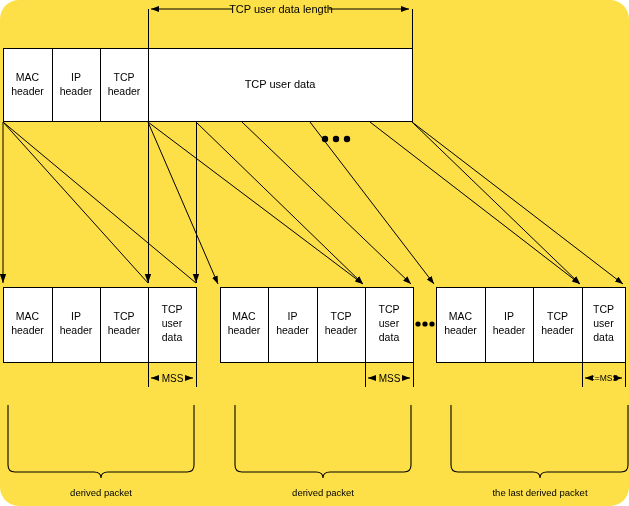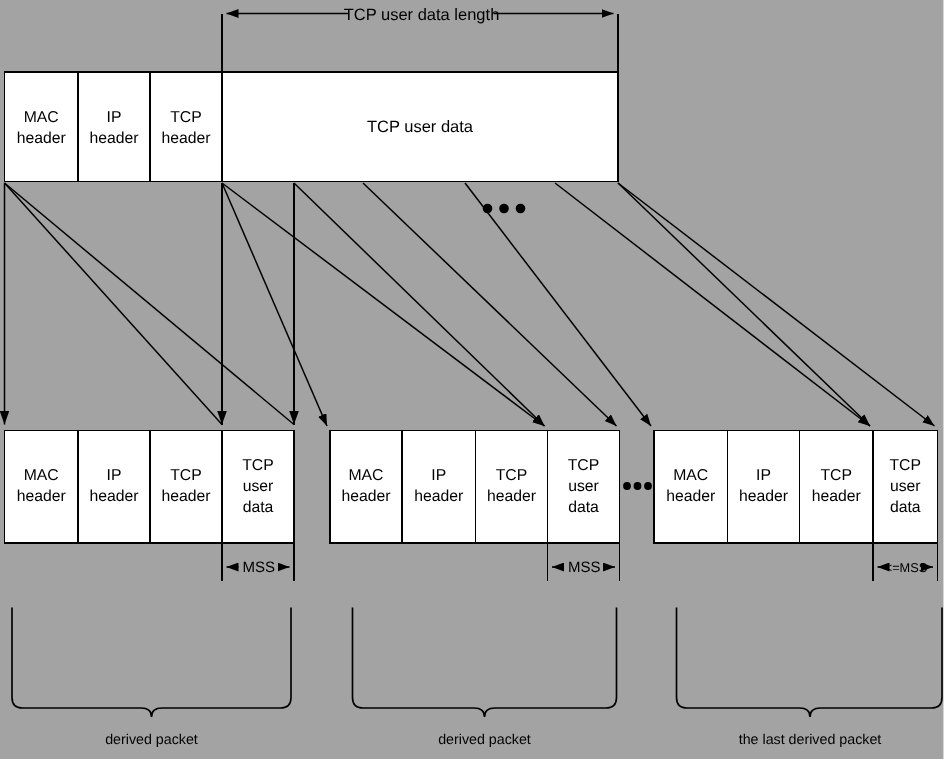--- a/index.html
+++ b/index.html
@@ -4,23 +4,24 @@
 <style>
   html, body {
     margin: 0;
     padding: 0;
     background: #ffffff;
   }
   #diagram-root {
     position: relative;
     width: 629px;
     height: 506px;
-    background: #a3a3a3;
+    background: #fde047;
     font-family: "Liberation Sans", sans-serif;
     overflow: hidden;
+    border-radius: 19px;
   }
   svg#tcp-seg-svg {
     display: block;
     width: 629px;
     height: 506px;
   }
   .box-fill {
     fill: #ffffff;
     stroke: #000000;
     stroke-width: 1;

